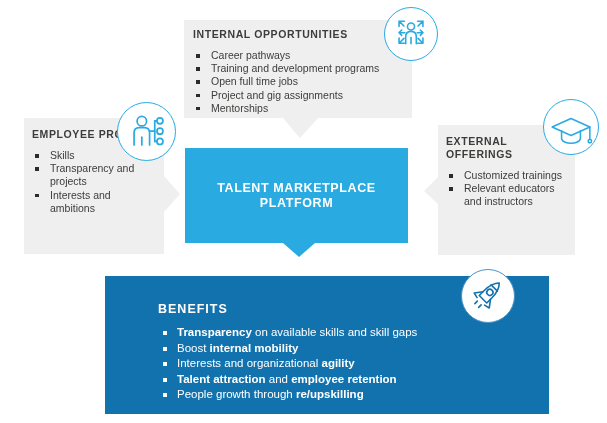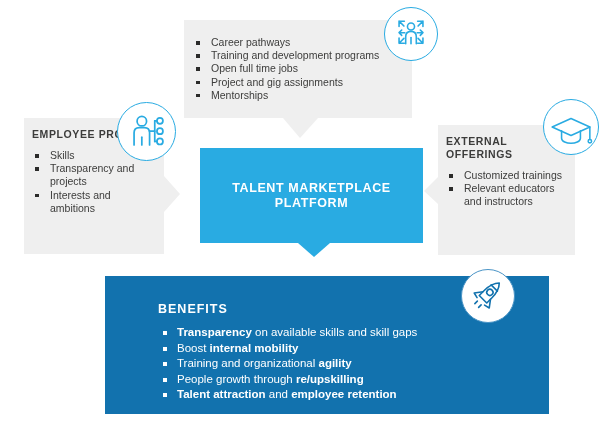--- a/index.html
+++ b/index.html
@@ -16,21 +16,21 @@
   .internal-box ul{margin-top:8px;}
   .employee-box{left:24px;top:118px;width:140px;height:136px;padding:10px 8px 0 8px;}
   .external-box{left:438px;top:125px;width:137px;height:130px;padding:10px 6px 11px 8px;}
 
   .tail{position:absolute;width:0;height:0;}
   .tail-internal{top:100%;left:99px;border-left:17px solid transparent;border-right:18px solid transparent;border-top:20px solid #efefef;}
   .tail-employee{left:100%;top:58px;border-top:18px solid transparent;border-bottom:18px solid transparent;border-left:16px solid #efefef;}
   .tail-external{right:100%;top:52px;border-top:14px solid transparent;border-bottom:13px solid transparent;border-right:14px solid #efefef;}
   .tail-platform{top:100%;left:98px;border-left:16px solid transparent;border-right:16px solid transparent;border-top:14px solid #29abe2;}
 
-  .platform-box{left:200px;top:148px;width:223px;height:95px;background:#29abe2;
+  .platform-box{left:185px;top:148px;width:223px;height:95px;background:#29abe2;
     display:flex;flex-direction:column;align-items:center;justify-content:center;}
   .platform-line{color:#ffffff;font-weight:700;font-size:12.5px;letter-spacing:.6px;line-height:15px;text-align:center;}
 
   .benefits-box{left:105px;top:276px;width:444px;height:138px;background:#1272ae;padding:26px 18px 0 53px;}
   .benefits-title{color:#ffffff;font-weight:700;font-size:12.5px;letter-spacing:1px;line-height:14px;}
   .benefits-box ul{list-style:none;margin:9px 0 4px 5px;padding:0;}
   .benefits-box li{position:relative;padding-left:14px;font-size:11.5px;line-height:15.5px;color:#ffffff;}
   .benefits-box li::before{content:"";position:absolute;left:0;top:6px;width:4px;height:4px;background:#ffffff;}
   .benefits-box li span.b{font-weight:700;}
 
@@ -41,20 +41,21 @@
   .ic-grad{left:543px;top:99px;width:54px;height:54px;}
   .ic-rocket{left:461px;top:269px;width:52px;height:52px;border-color:#4a94c6;}
   .icircle svg{display:block;}
 </style>
 </head>
 <body>
 
 <div class="stage">
 
   <div class="box gray gbox internal-box">
+    <div class="gbox-title">INTERNAL OPPORTUNITIES</div>
     <ul>
         <li>Career pathways</li>
         <li>Training and development programs</li>
         <li>Open full time jobs</li>
         <li>Project and gig assignments</li>
         <li>Mentorships</li>
       </ul>
     <div class="tail tail-internal"></div>
   </div>
 
@@ -81,23 +82,23 @@
     <div class="platform-line">TALENT MARKETPLACE</div>
     <div class="platform-line">PLATFORM</div>
     <div class="tail tail-platform"></div>
   </div>
 
   <div class="box benefits-box">
     <div class="benefits-title">BENEFITS</div>
     <ul>
         <li><span class="b">Transparency</span><span> on available skills and skill gaps</span></li>
         <li><span>Boost </span><span class="b">internal mobility</span></li>
-        <li><span>Training and organizational </span><span class="b">agility</span></li>
+        <li><span>Interests and organizational </span><span class="b">agility</span></li>
+        <li><span class="b">Talent attraction</span><span> and </span><span class="b">employee retention</span></li>
         <li><span>People growth through </span><span class="b">re/upskilling</span></li>
-        <li><span class="b">Talent attraction</span><span> and </span><span class="b">employee retention</span></li>
       </ul>
   </div>
 
   <div class="icircle ic-mobility">
     <svg width="46" height="46" viewBox="0 0 52 52" fill="none" stroke="#29abe2" stroke-width="1.8" stroke-linecap="round" stroke-linejoin="round">
       <circle cx="26" cy="17.5" r="4"></circle>
       <path d="M20 37 V29 C20 24.5 22.5 23 26 23 C29.5 23 32 24.5 32 29 V37"></path>
       <path d="M26 37 V30"></path>
       <path d="M18 17 L12.5 11.5 M12.5 17.5 V11.5 H18.5"></path>
       <path d="M34 17 L39.5 11.5 M39.5 17.5 V11.5 H33.5"></path>

